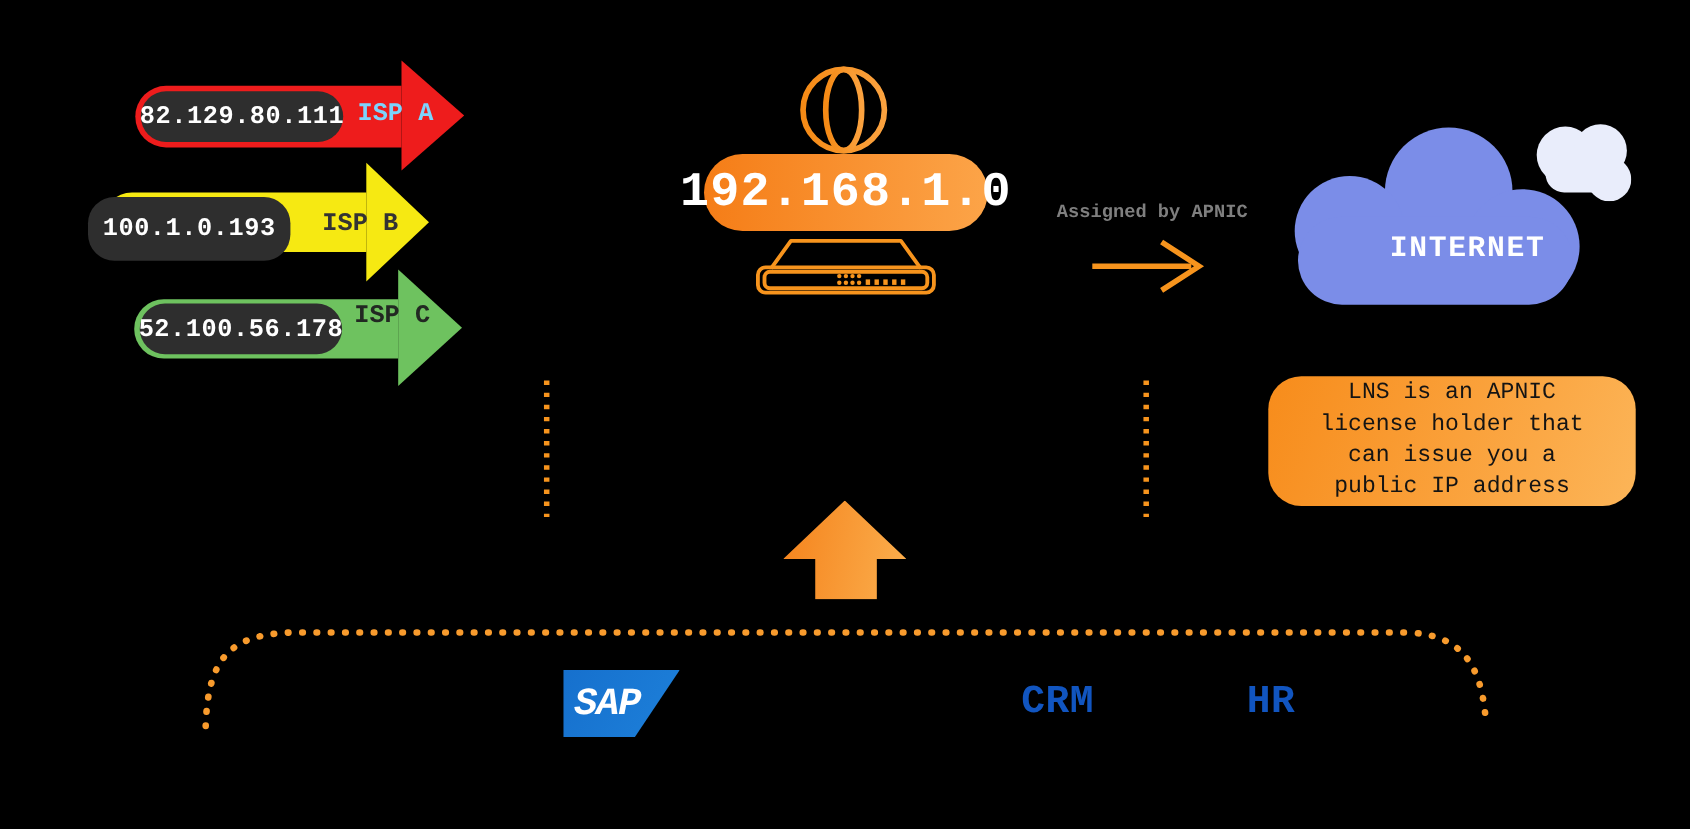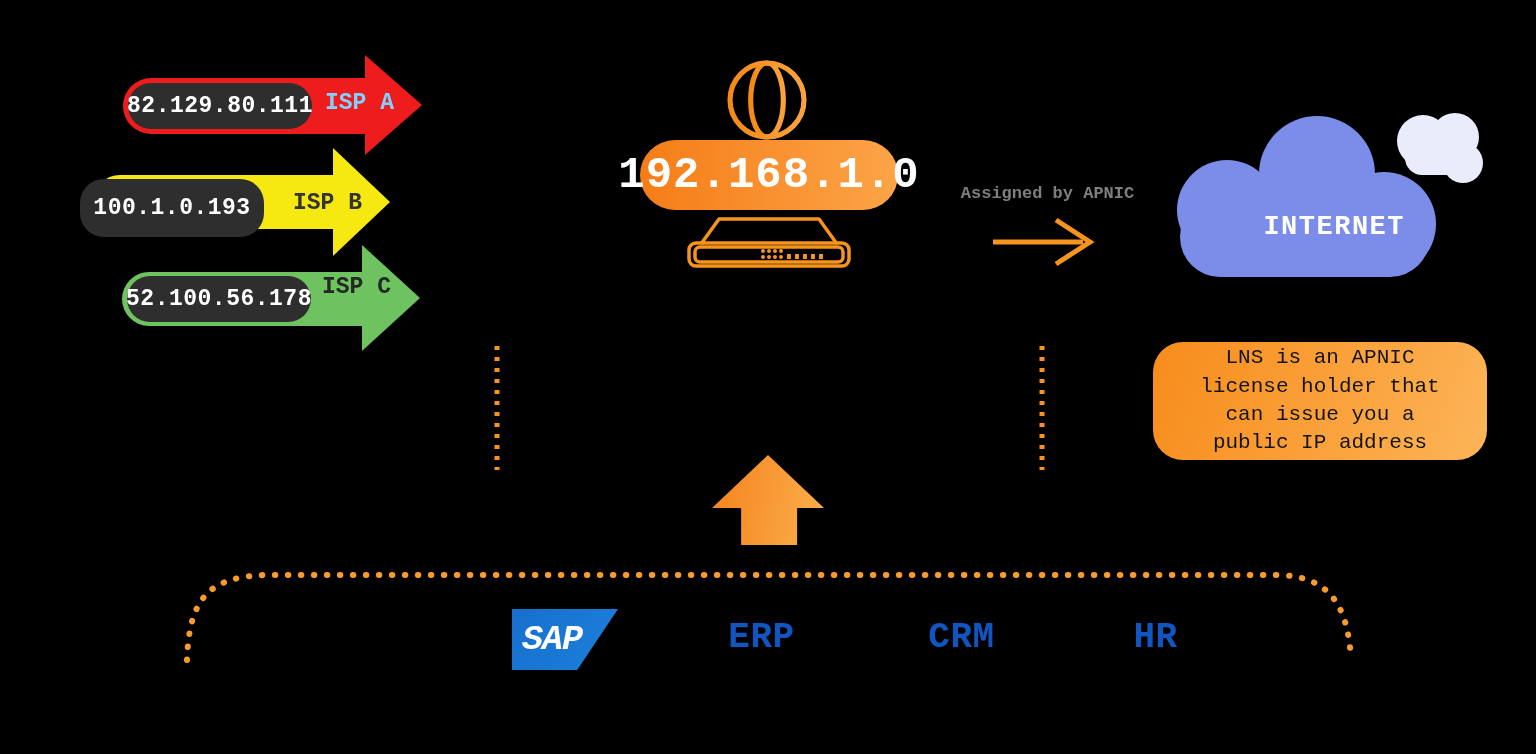--- a/index.html
+++ b/index.html
@@ -205,17 +205,16 @@
 
   <div class="up-arrow"></div>
 
   <svg class="bracket" width="1180" height="105" viewBox="0 0 1180 105">
     <path d="M 7 95 C 9 32 30 12 85 10 L 1100 10 C 1148 12 1168 38 1171 95" fill="none" stroke="#f89b2d" stroke-width="6" stroke-linecap="round" stroke-dasharray="0.5 12.5"></path>
   </svg>
 
   <div class="sap-logo">
     <span>SAP</span>
   </div>
-  <div class="svc svc-erp">ERP</div>
   <div class="svc svc-crm">CRM</div>
   <div class="svc svc-hr">HR</div>
 
 </div>
 
 </body></html>

